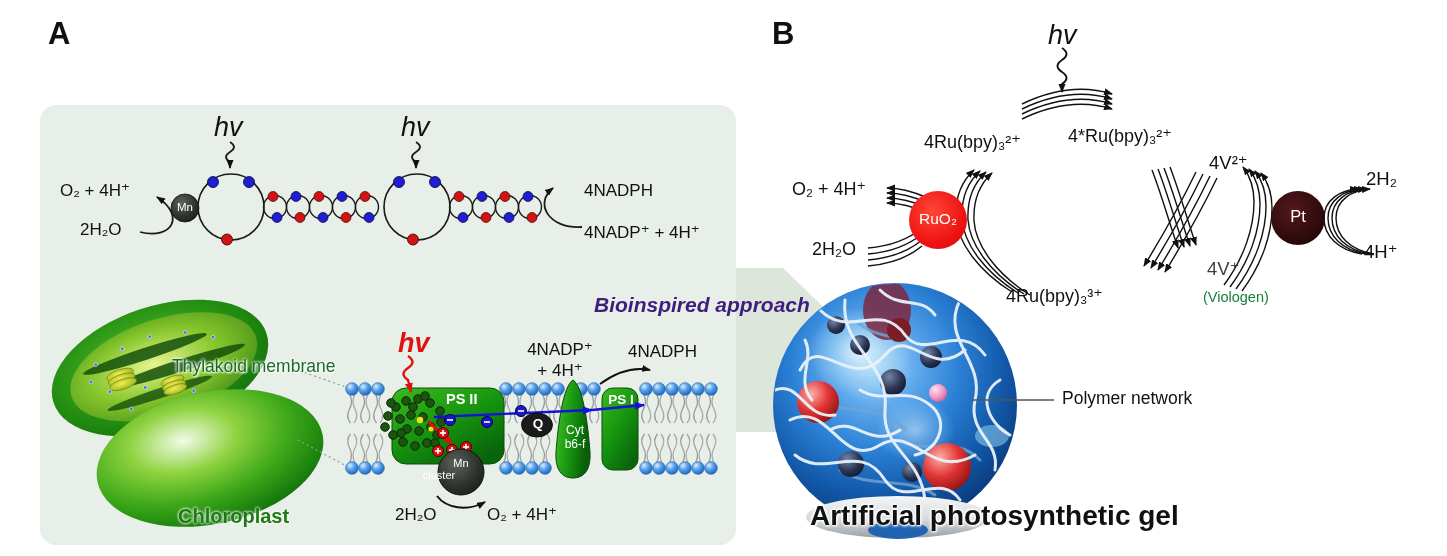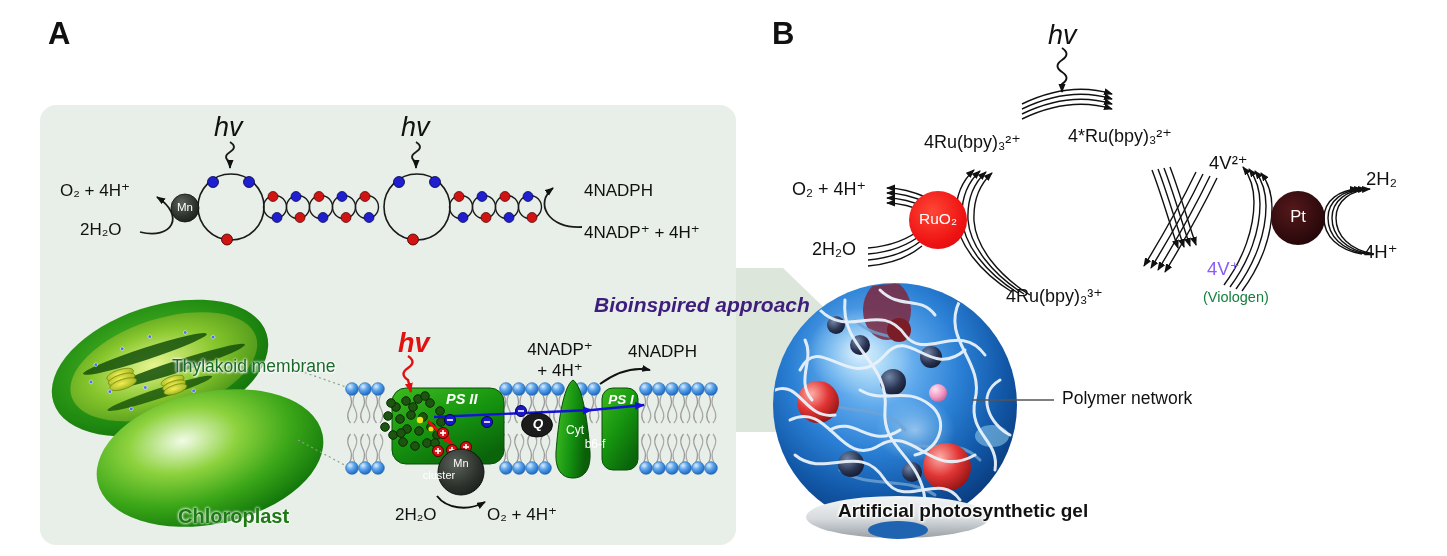--- a/index.html
+++ b/index.html
@@ -7,30 +7,30 @@
          font-family:"Liberation Sans","DejaVu Sans",sans-serif;color:#111;}
   .stage svg{position:absolute;left:0;top:0;}
   .t{position:absolute;font-size:17px;line-height:1.15;white-space:nowrap;color:#111;}
   .panel-label{font-size:31px;font-weight:700;}
   .hv{font-size:27px;font-style:italic;}
   .hv-red{color:#e21111;font-weight:700;}
   .chem18{font-size:18px;}
   .chem185{font-size:18.5px;}
   .white{color:#fff;}
   .ctr{text-align:center;}
-  .bold{font-weight:700;font-style:italic;}
+  .bold{font-weight:700;}
   .green-label{color:#1b6b2a;text-shadow:0 0 3px #fff,0 0 3px #fff,1px 1px 2px #fff;}
   .chloro-label{color:#1e7a14;font-size:20px;font-weight:700;text-shadow:0 0 3px #fff,0 0 3px #fff;margin-left:10px;}
   .bio{color:#3f1d7d;font-size:21px;font-weight:700;font-style:italic;}
-  .v-blue{color:#8b5cf6;}
+  .v-blue{color:#404040;}
   .gray{color:#15803d;font-size:14.5px;}
   .halo{text-shadow:0 0 3px #fff,0 0 4px #fff,1px 1px 2px #fff,-1px -1px 2px #fff;}
   .s12{font-size:12px;}.s11{font-size:11px;}.s13{font-size:13.5px;}.s14{font-size:14.5px;}
   .s155{font-size:15.5px;}.s165{font-size:16.5px;text-align:center;}.s115{font-size:11.5px;}
-  .gel{font-size:19px;font-weight:700;margin-left:28px;}
+  .gel{font-size:28px;font-weight:700;}
 </style>
 </head>
 <body>
 
 <div class="stage">
 
 <svg width="1447" height="556" viewBox="0 0 1447 556">
   <defs>
     <marker id="mk" markerUnits="userSpaceOnUse" markerWidth="10" markerHeight="8" refX="8" refY="3.5" orient="auto">
       <path d="M0,0 L9,3.5 L0,7 Z" fill="#111"></path>
@@ -471,21 +471,21 @@
 <div class="t chloro-label" style="left:168px;top:505px">Chloroplast</div>
 
 <div class="t hv hv-red" style="left:398px;top:328px">hv</div>
 <div class="t ctr" style="left:516px;top:340px;width:88px">4NADP⁺</div>
 <div class="t ctr" style="left:516px;top:361px;width:88px">+ 4H⁺</div>
 <div class="t" style="left:628px;top:342px">4NADPH</div>
 <div class="t white bold s14" style="left:446px;top:391px">PS II</div>
 <div class="t white bold s13" style="left:604px;top:392px;width:34px;text-align:center">PS I</div>
 <div class="t white bold s13" style="left:529px;top:416px;width:18px;text-align:center">Q</div>
 <div class="t white ctr s12" style="left:558px;top:424px;width:34px">Cyt</div>
-<div class="t white ctr s12" style="left:578px;top:438px;width:34px">b6-f</div>
+<div class="t white ctr s12" style="left:558px;top:438px;width:34px">b6-f</div>
 <div class="t white ctr s11" style="left:439px;top:457px;width:44px">Mn</div>
 <div class="t white ctr s11" style="left:417px;top:469px;width:44px">cluster</div>
 <div class="t" style="left:395px;top:505px">2H₂O</div>
 <div class="t" style="left:487px;top:505px">O₂ + 4H⁺</div>
 
 <div class="t bio" style="left:594px;top:293px">Bioinspired approach</div>
 
 <div class="t hv" style="left:1048px;top:20px">hv</div>
 <div class="t chem18" style="left:924px;top:132px">4Ru(bpy)₃²⁺</div>
 <div class="t chem18" style="left:1068px;top:126px">4*Ru(bpy)₃²⁺</div>

